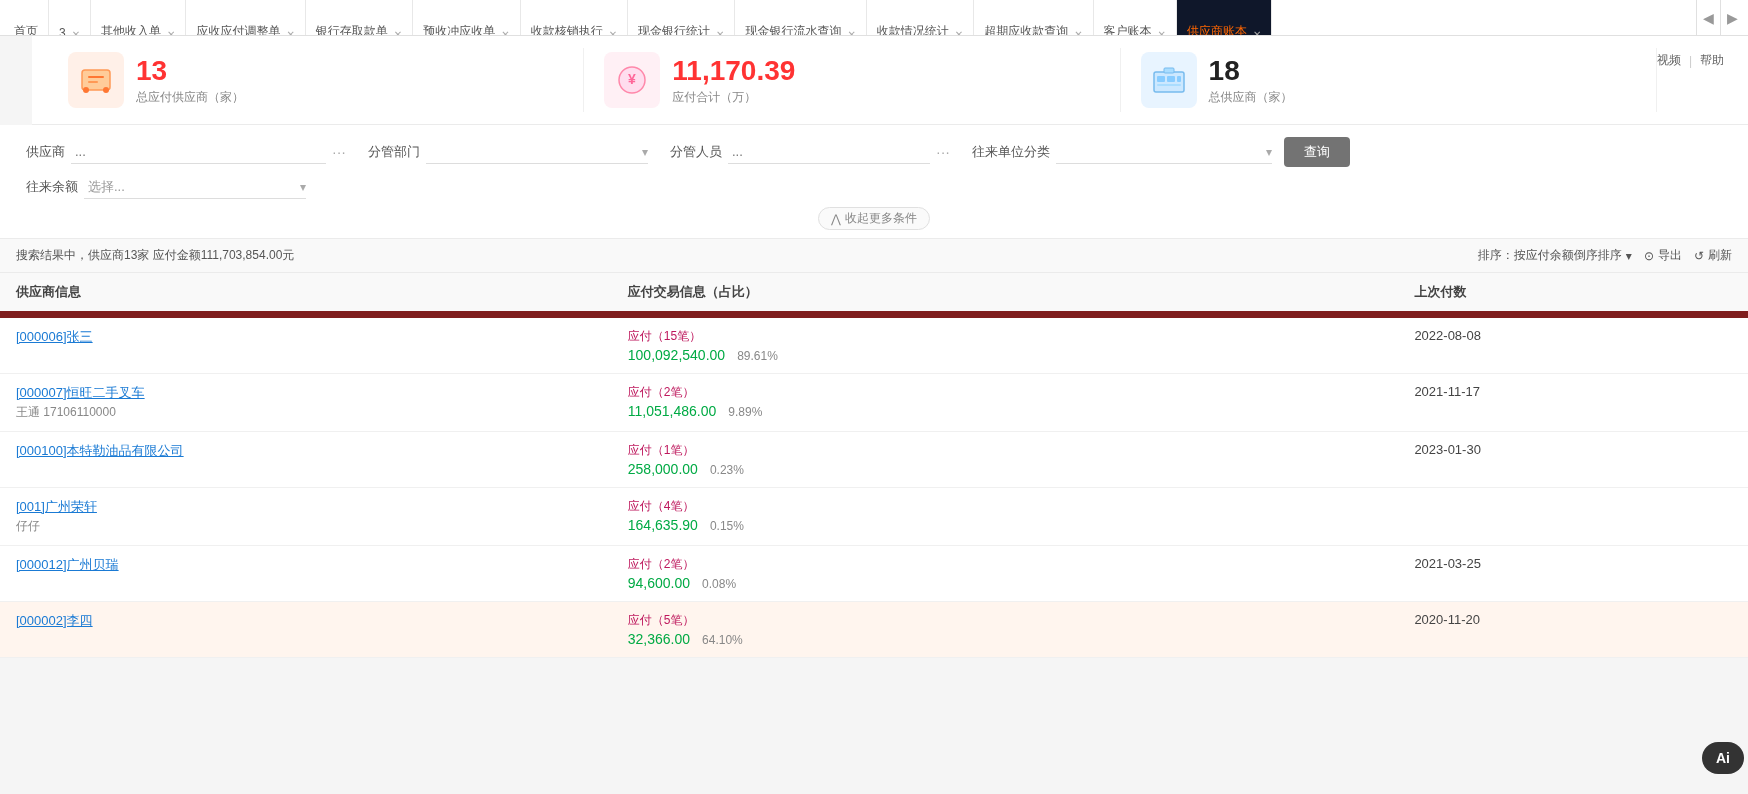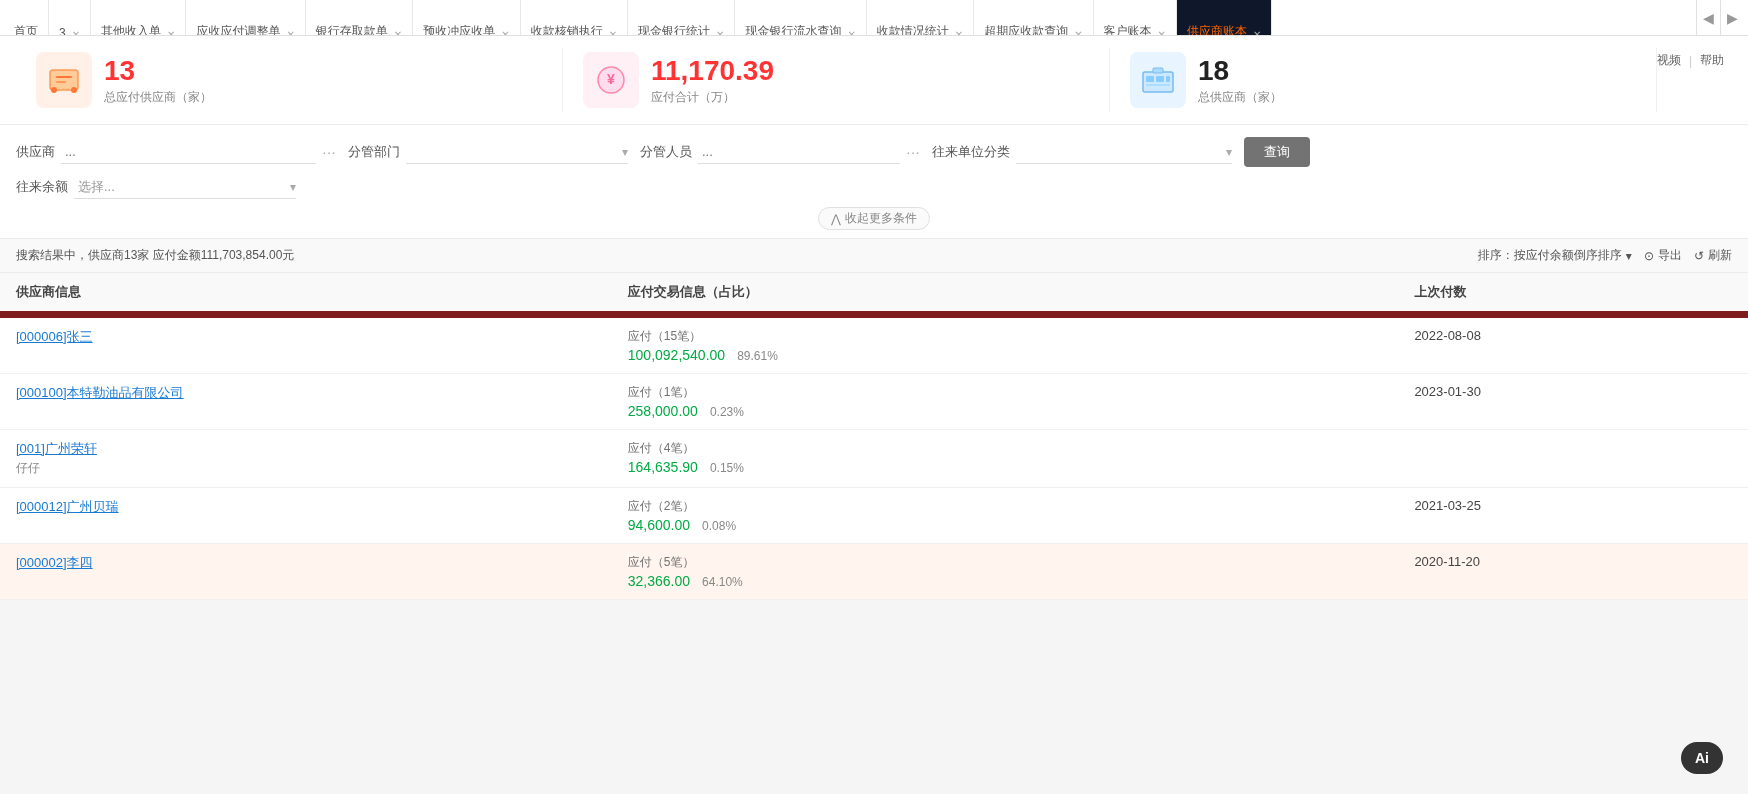--- a/index.html
+++ b/index.html
@@ -54,20 +54,21 @@
     }
 
     
     .stats-bar {
       display: flex;
       background: #fff;
       border-bottom: 1px solid #ebebeb;
       padding: 12px 16px;
       align-items: flex-end;
       gap: 0;
+      margin-left: 32px;
     }
     .stat-block {
       display: flex;
       align-items: center;
       gap: 12px;
       flex: 1;
       border-right: 1px solid #f0f0f0;
       padding: 4px 20px;
     }
     .stat-block:last-child { border-right: none; }
@@ -120,20 +121,21 @@
       gap: 12px;
       margin-bottom: 8px;
       flex-wrap: nowrap;
     }
     .filter-item {
       display: flex;
       align-items: center;
       gap: 6px;
       flex: 1;
       min-width: 0;
+      margin-left: 10px;
     }
     .filter-label {
       font-size: 13px;
       color: #555;
       white-space: nowrap;
       flex-shrink: 0;
     }
     .filter-input {
       flex: 1;
       border: none;
@@ -259,21 +261,21 @@
       color: #1a7ad4;
       text-decoration: underline;
       cursor: pointer;
     }
     .supplier-sub {
       color: #888;
       font-size: 12px;
       margin-top: 2px;
     }
     .trade-label {
-      color: #737373;
+      color: #be185d;
       font-size: 12px;
     }
     .trade-amount {
       color: #00aa44;
       font-size: 14px;
       font-weight: 500;
       cursor: pointer;
     }
     .trade-pct {
       color: #888;
@@ -496,20 +498,31 @@
     <tr>
           <td><a class="supplier-link">[000006]张三</a></td>
           <td>
             <div class="trade-label">应付（15笔）</div>
             <div class="trade-row">
               <span class="trade-amount">100,092,540.00</span>
               <span class="trade-pct">89.61%</span>
             </div>
           </td>
           <td class="date-cell">2022-08-08</td>
+        </tr>
+        <tr>
+          <td><a class="supplier-link">[000007]恒旺二手叉车</a><div class="supplier-sub">王通  17106110000</div></td>
+          <td>
+            <div class="trade-label">应付（2笔）</div>
+            <div class="trade-row">
+              <span class="trade-amount">11,051,486.00</span>
+              <span class="trade-pct">9.89%</span>
+            </div>
+          </td>
+          <td class="date-cell">2021-11-17</td>
         </tr>
         <tr>
           <td><a class="supplier-link">[000100]本特勒油品有限公司</a></td>
           <td>
             <div class="trade-label">应付（1笔）</div>
             <div class="trade-row">
               <span class="trade-amount">258,000.00</span>
               <span class="trade-pct">0.23%</span>
             </div>
           </td>
@@ -545,13 +558,13 @@
               <span class="trade-amount">32,366.00</span>
               <span class="trade-pct">64.10%</span>
             </div>
           </td>
           <td class="date-cell">2020-11-20</td>
         </tr>
       </tbody>
   </table>
 </div>
 
-<div style="position:fixed;bottom:20px;right:25px;background:#333;color:#fff;padding:8px 14px;border-radius:20px;font-size:14px;font-weight:bold;cursor:pointer;z-index:999;">Ai</div>
+<div style="position:fixed;bottom:20px;right:4px;background:#333;color:#fff;padding:8px 14px;border-radius:20px;font-size:14px;font-weight:bold;cursor:pointer;z-index:999;">Ai</div>
 
 </body></html>

